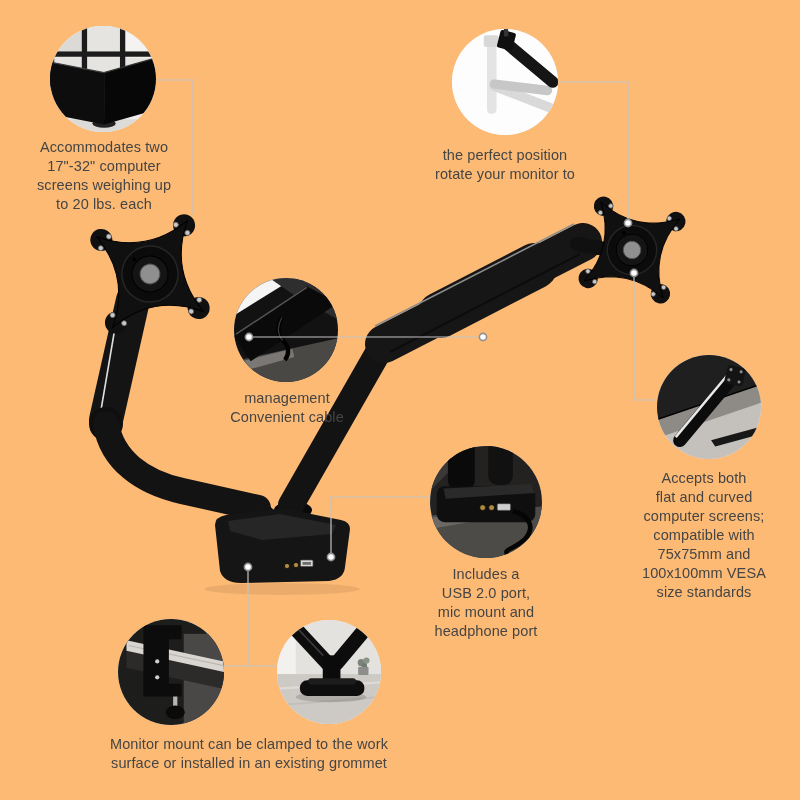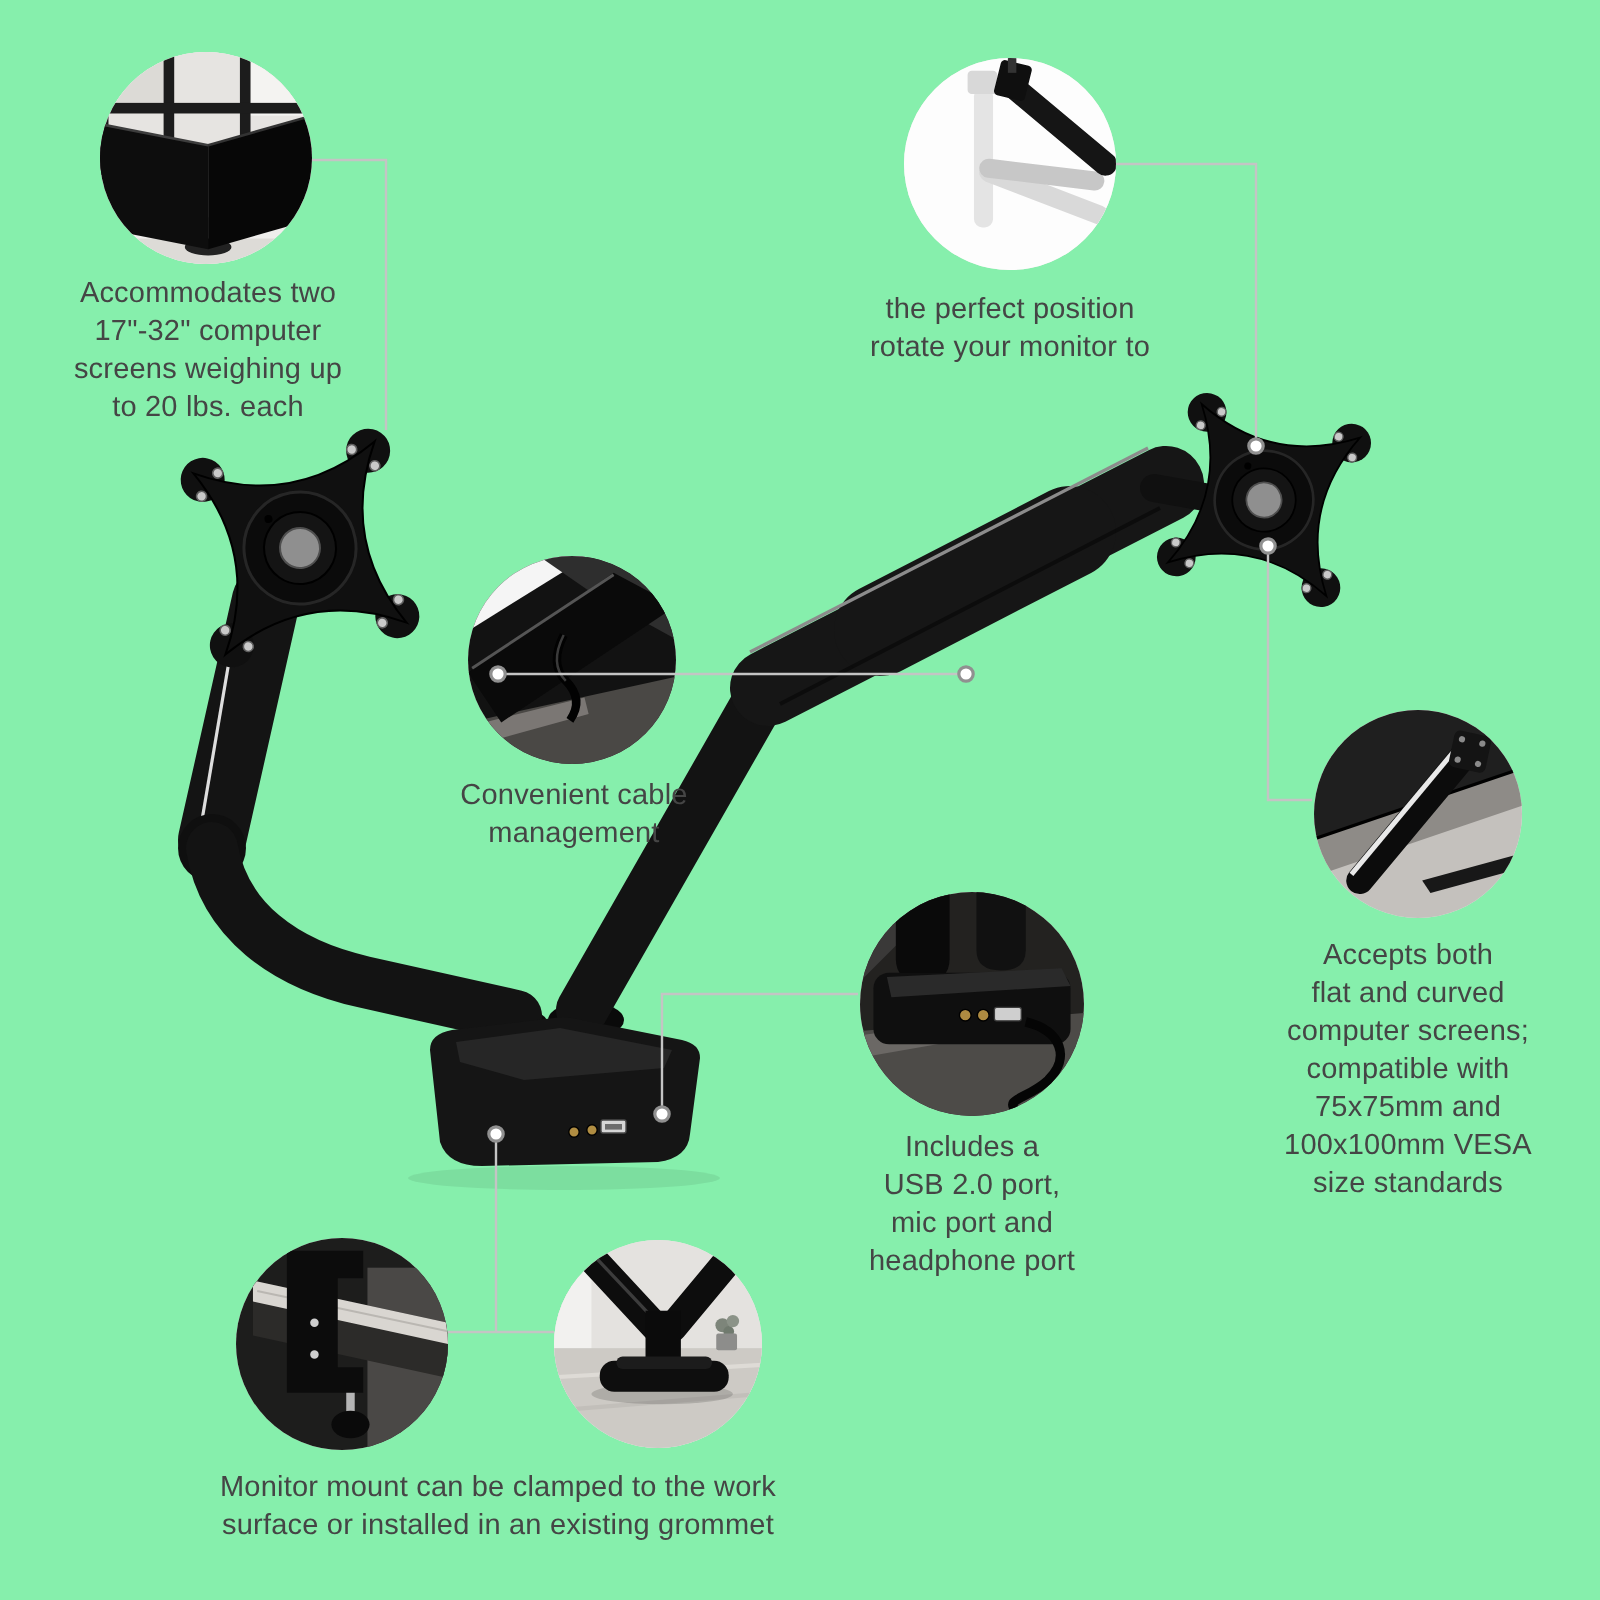--- a/index.html
+++ b/index.html
@@ -1,16 +1,16 @@
 <!DOCTYPE html>
 <html><head>
 <meta charset="utf-8">
 <style>
   html,body{margin:0;padding:0;background:#ffffff;}
-  .canvas{position:relative;width:800px;height:800px;background:#86efac;overflow:hidden;
+  .canvas{position:relative;width:800px;height:800px;background:#fdba74;overflow:hidden;
           font-family:"Liberation Sans", sans-serif;}
   .layer{position:absolute;left:0;top:0;width:800px;height:800px;pointer-events:none;}
   .inset{position:absolute;border-radius:50%;overflow:hidden;background:#eceae7;}
   .inset svg{display:block;width:100%;height:100%;}
   #inset-screens {left:50px;  top:26px;  width:106px;height:106px;}
   #inset-motion  {left:452px; top:29px;  width:106px;height:106px;}
   #inset-cable   {left:234px; top:278px; width:104px;height:104px;}
   #inset-vesa    {left:657px; top:355px; width:104px;height:104px;}
   #inset-usb     {left:430px; top:446px; width:112px;height:112px;}
   #inset-clamp   {left:118px; top:619px; width:106px;height:106px;}
@@ -239,38 +239,38 @@
     <div>screens weighing up</div>
     <div>to 20 lbs. each</div>
   </div>
 
   <div class="feature" id="f-motion">
     <div>the perfect position</div>
     <div>rotate your monitor to</div>
   </div>
 
   <div class="feature" id="f-cable">
+    <div>management</div>
     <div>Convenient cable</div>
-    <div>management</div>
   </div>
 
   <div class="feature" id="f-vesa">
     <div>Accepts both</div>
     <div>flat and curved</div>
     <div>computer screens;</div>
     <div>compatible with</div>
     <div>75x75mm and</div>
     <div>100x100mm VESA</div>
     <div>size standards</div>
   </div>
 
   <div class="feature" id="f-usb">
     <div>Includes a</div>
     <div>USB 2.0 port,</div>
-    <div>mic port and</div>
+    <div>mic mount and</div>
     <div>headphone port</div>
   </div>
 
   <div class="feature" id="f-mount">
     <div>Monitor mount can be clamped to the work</div>
     <div>surface or installed in an existing grommet</div>
   </div>
 
 </div>
 

